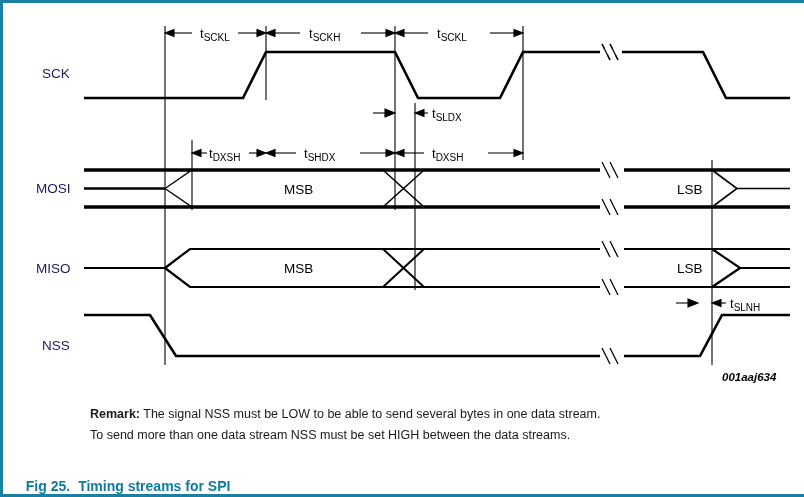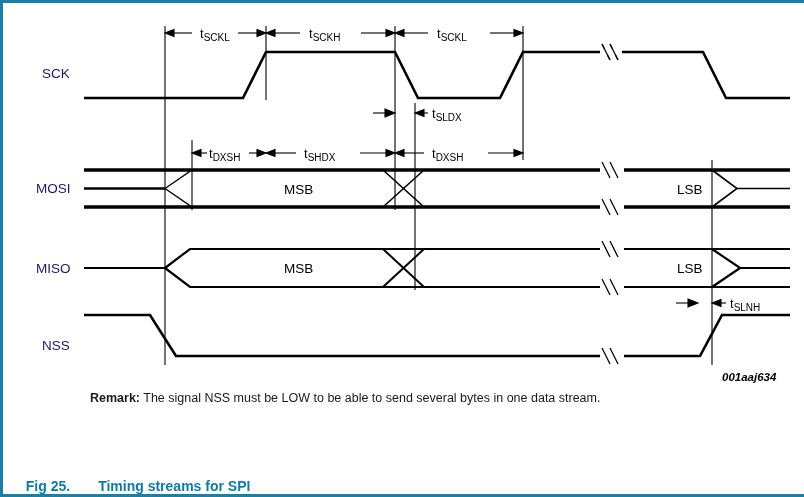--- a/index.html
+++ b/index.html
@@ -11,30 +11,30 @@
   #frame{
     position:absolute;left:0;top:0;width:804px;height:497px;
     box-sizing:border-box;
     border-left:3px solid #1a7fa0;
     border-top:3px solid #1a7fa0;
     border-bottom:3px solid #1a7fa0;
     border-right:0;
   }
   #diagram{position:absolute;left:0;top:0;width:804px;height:497px;}
   .remark-block{
-    position:absolute;left:90px;top:388px;width:700px;
+    position:absolute;left:90px;top:404px;width:700px;
     font-size:12.5px;color:#1a1a1a;line-height:21px;
   }
   .remark-block b{font-weight:bold;}
   .caption{
     position:absolute;left:18px;top:462px;
     font-size:14px;font-weight:bold;color:#0d7ca1;
     white-space:pre;
   }
-  .caption .num{margin-right:28px;}
+  .caption .num{margin-right:8px;}
   svg text{font-family:"Liberation Sans", sans-serif;}
 </style>
 </head>
 <body>
 
 <div id="frame"></div>
 
 <svg id="diagram" viewBox="0 0 804 497" width="804" height="497">
 
   <g stroke="#000" stroke-width="1.1" fill="none">
@@ -208,17 +208,18 @@
       <line x1="610" y1="348" x2="618" y2="364"></line>
     </g>
   </g>
   <text x="42" y="350" font-size="13.5" fill="#1b1b5e">NSS</text>
 
   <text x="722" y="381" font-size="11.5" font-style="italic" font-weight="bold" fill="#000">001aaj634</text>
 </svg>
 
 <div class="remark-block">
   <div><b>Remark:</b><span> The signal NSS must be LOW to be able to send several bytes in one data stream.</span></div>
+  <div>To send more than one data stream NSS must be set HIGH between the data streams.</div>
 </div>
 
 <div class="caption">
   <span class="num">Fig 25.</span><span>Timing streams for SPI</span>
 </div>
 
 </body></html>

